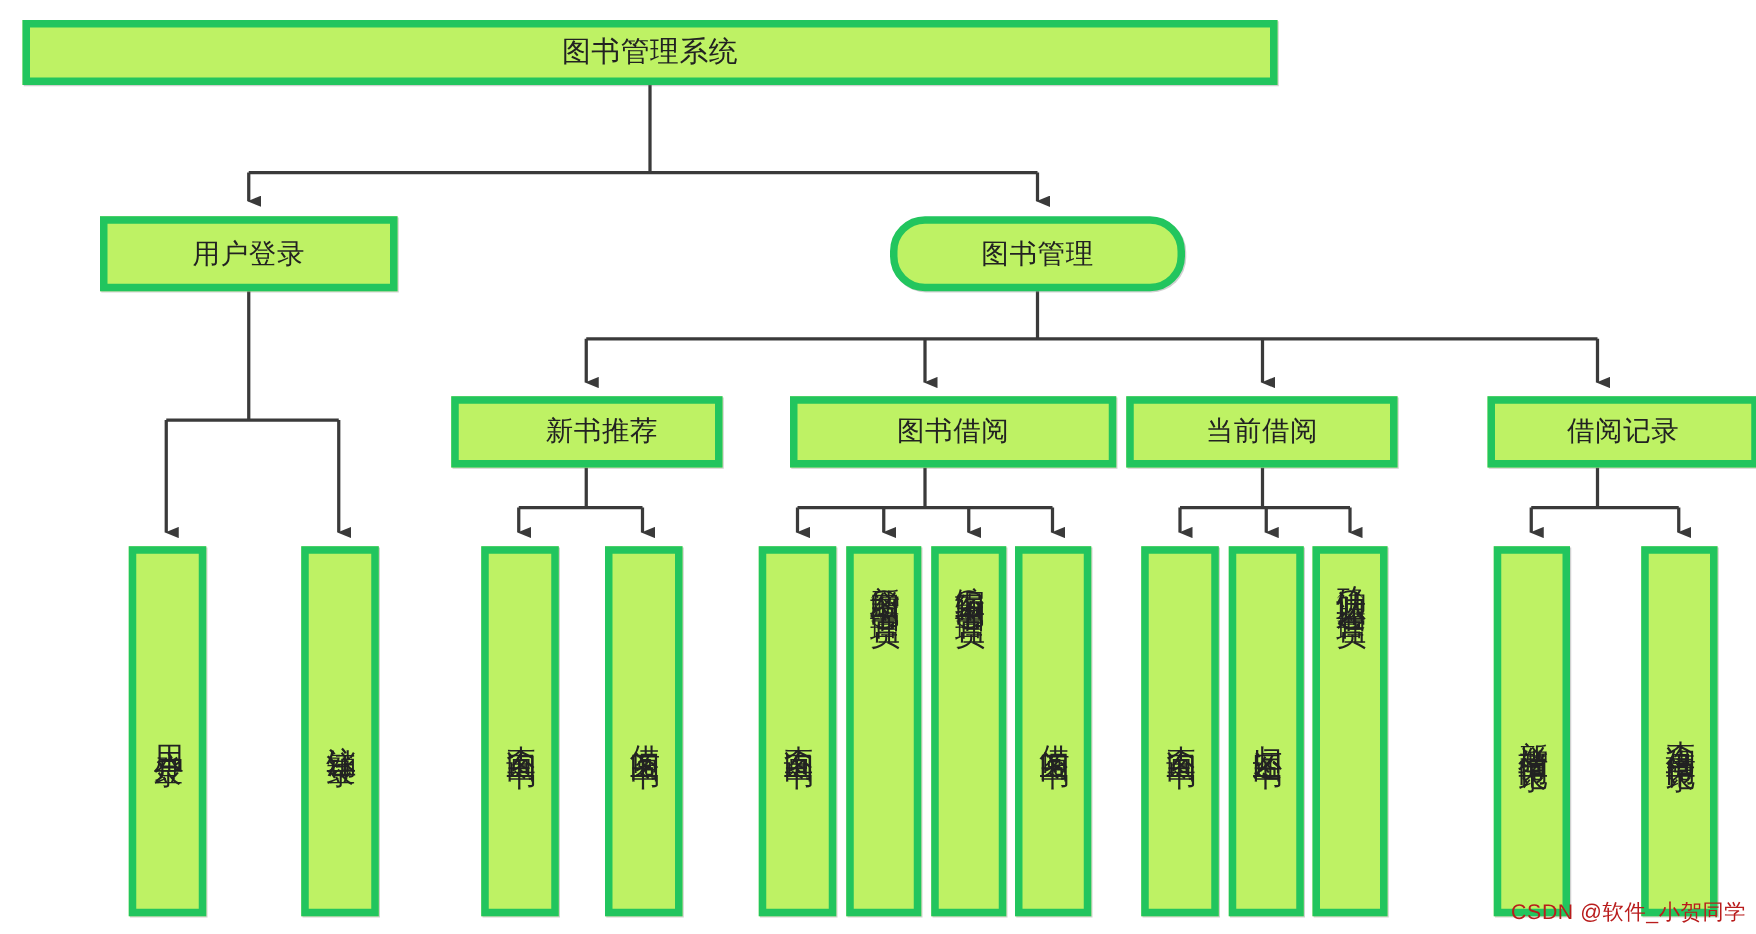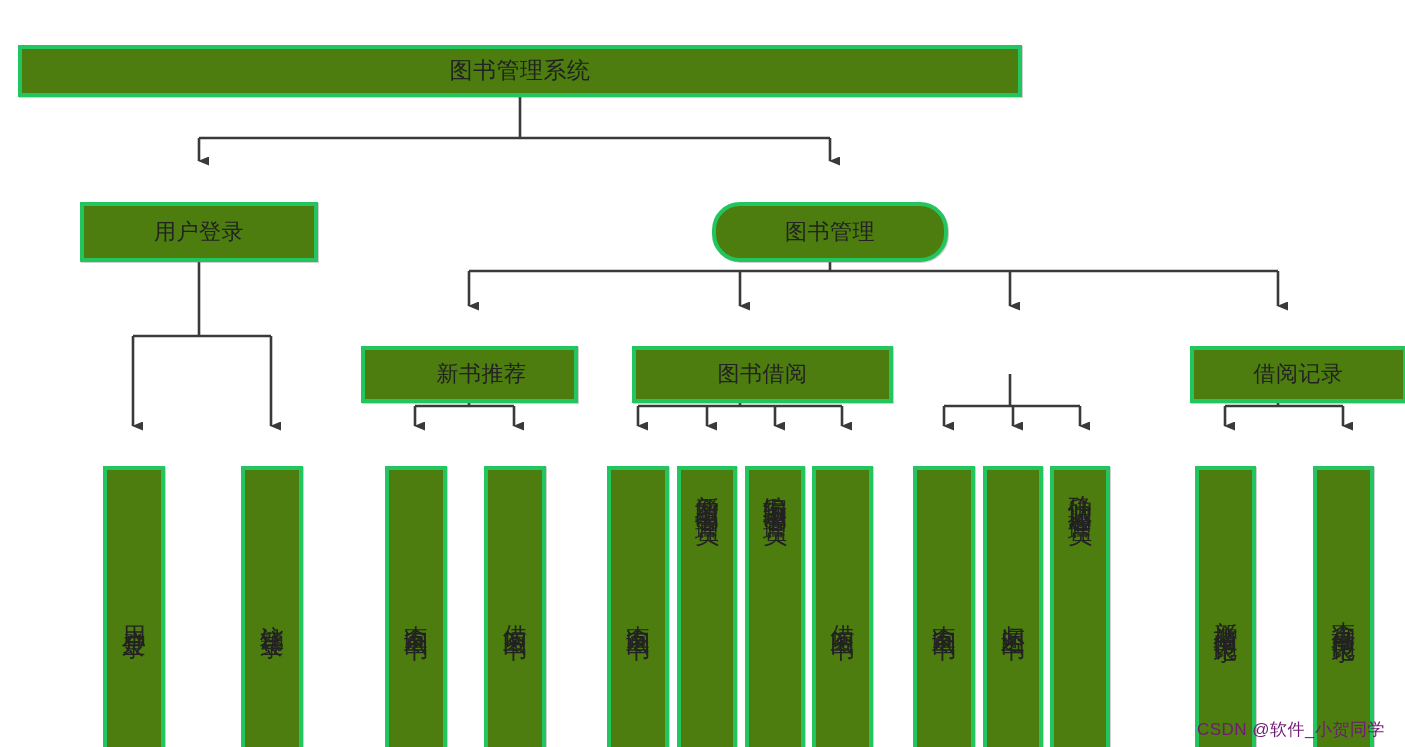--- a/index.html
+++ b/index.html
@@ -22,28 +22,27 @@
     position: absolute;
     left: 0;
     top: 0;
     width: 1405px;
     height: 747px;
     pointer-events: none;
   }
   .node {
     position: absolute;
     box-sizing: border-box;
-    border: 4px solid #22c55e;
-    background: #4d7c0f;
+    border: 6px solid #22c55e;
+    background: #bef264;
     display: flex;
     align-items: center;
     justify-content: center;
     color: #222222;
     box-shadow: 1px 1px 0 rgba(120,120,120,0.35);
-    margin-top: 29px;
   }
   .node .label {
     display: block;
     text-align: center;
     line-height: 1.12;
     white-space: pre-line;
   }
   
   .node.h .label {
     font-size: 22px;
@@ -65,24 +64,24 @@
     letter-spacing: 4px;
     white-space: nowrap;
     margin: 0 auto;
   }
   .node.v.mid {
     align-items: center;
     padding-top: 0;
   }
   #watermark {
     position: absolute;
-    right: 20px;
+    right: 8px;
     bottom: 6px;
     font-size: 17px;
-    color: #701a75;
+    color: #b91c1c;
     letter-spacing: 0.5px;
     white-space: nowrap;
     user-select: none;
   }
 </style>
 </head>
 <body>
 
 <div id="canvas">
 
@@ -147,20 +146,23 @@
   <div class="node h" style="left:712px; top:173px; width:236px; height:60px;border-radius:28px;">
     <span class="label">图书管理</span>
   </div>
 
   <div class="node h" style="left:361px; top:317px; width:217px; height:57px;padding-left:24px;">
     <span class="label">新书推荐</span>
   </div>
   <div class="node h" style="left:632px; top:317px; width:261px; height:57px;">
     <span class="label">图书借阅</span>
   </div>
+  <div class="node h" style="left:901px; top:317px; width:217px; height:57px;">
+    <span class="label">当前借阅</span>
+  </div>
   <div class="node h" style="left:1190px; top:317px; width:217px; height:57px;">
     <span class="label">借阅记录</span>
   </div>
 
   <div class="node v mid" style="left:103px; top:437px; width:62px; height:296px;">
     <span class="label">用户登录</span>
   </div>
   <div class="node v mid" style="left:241px; top:437px; width:62px; height:296px;">
     <span class="label">注销登录</span>
   </div>

